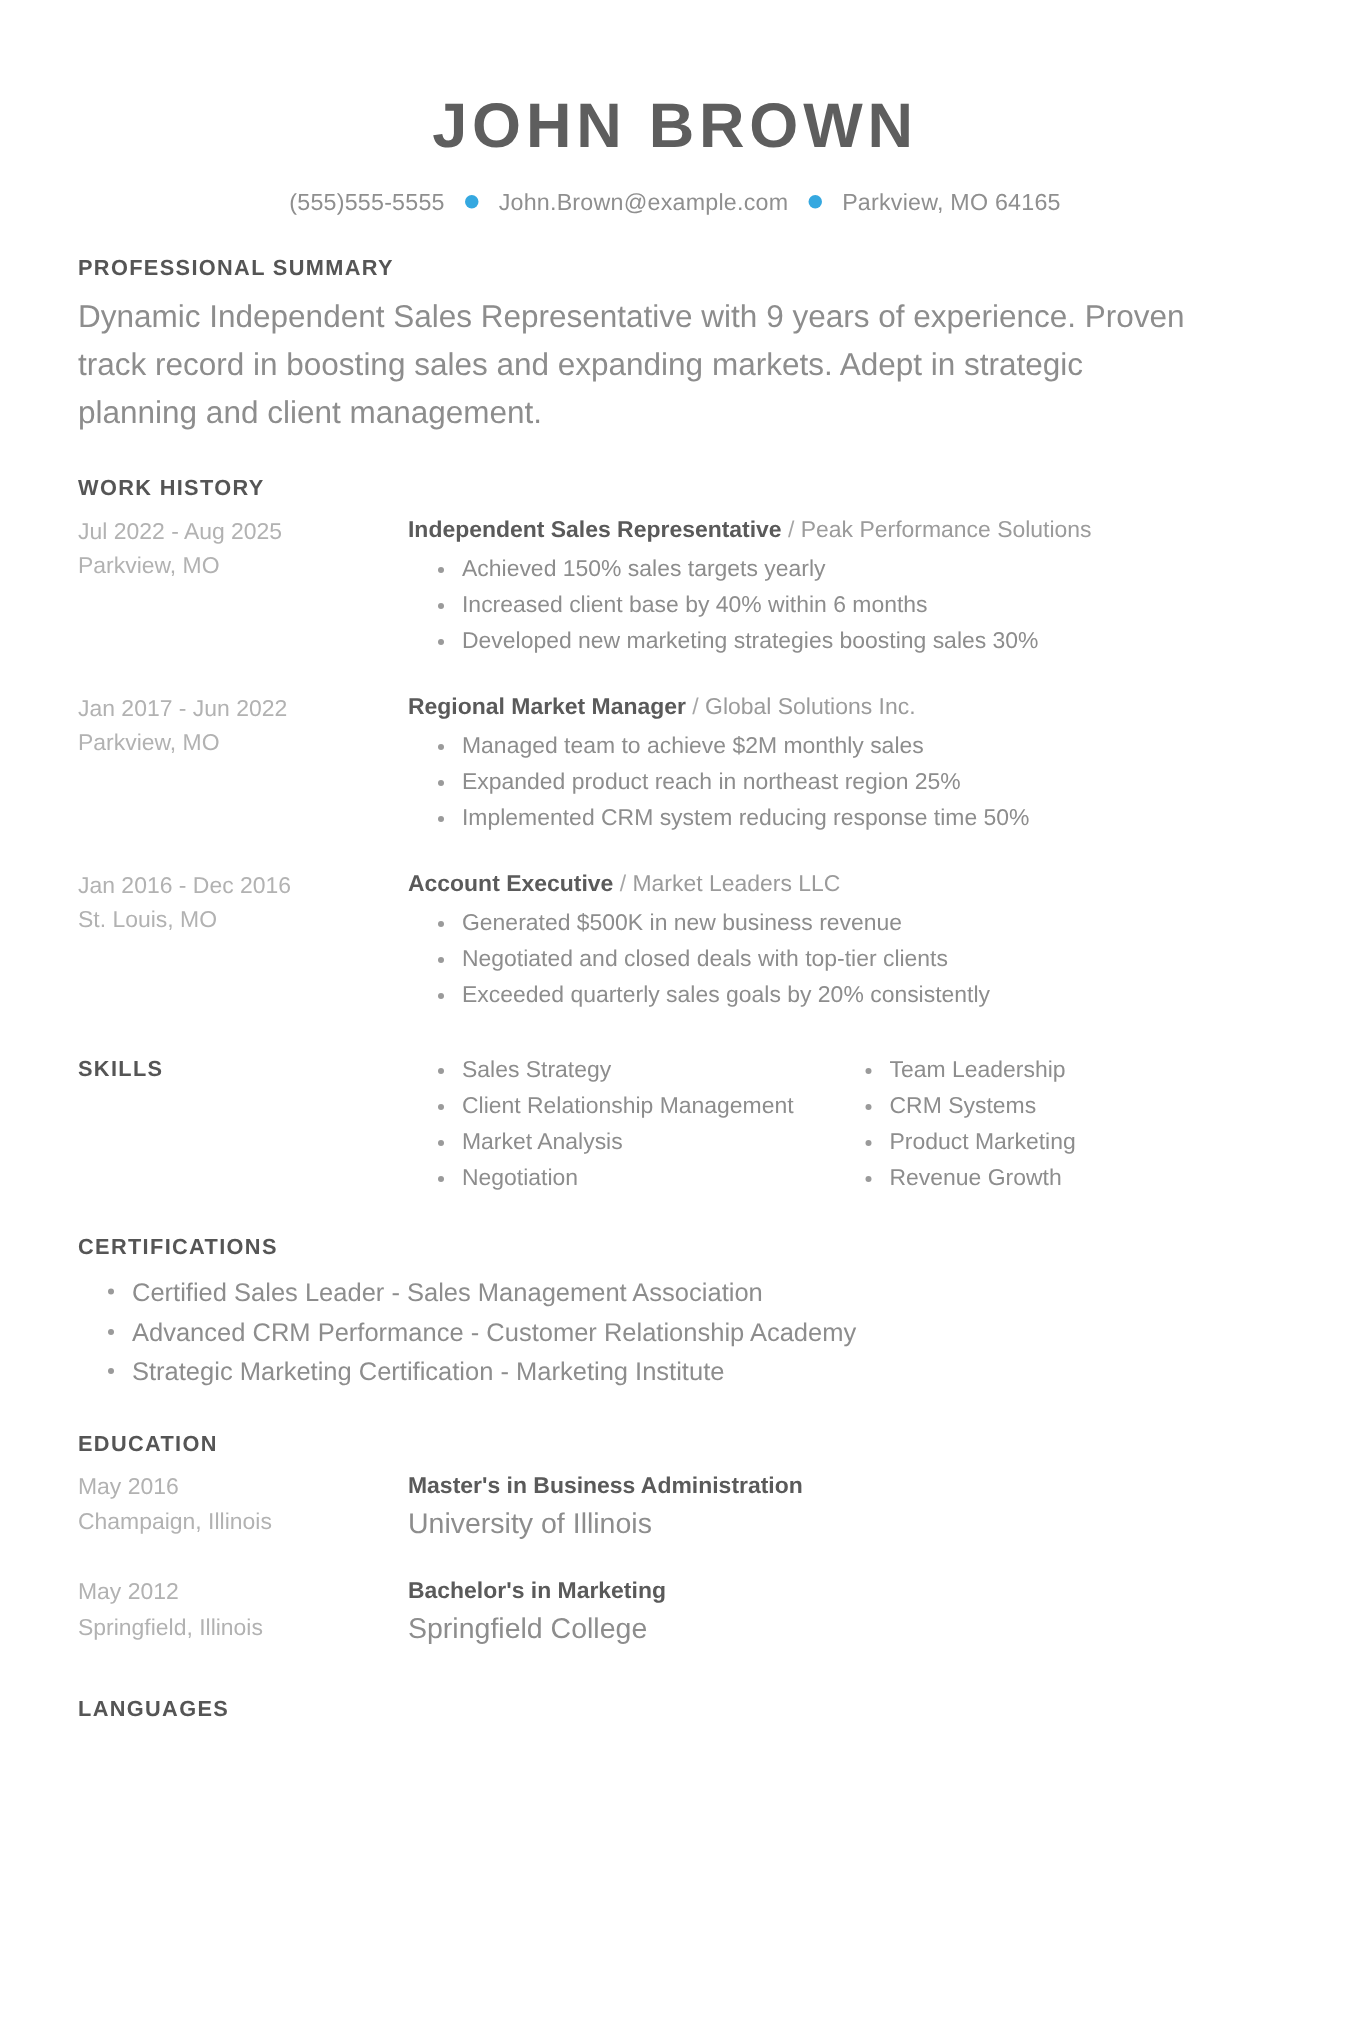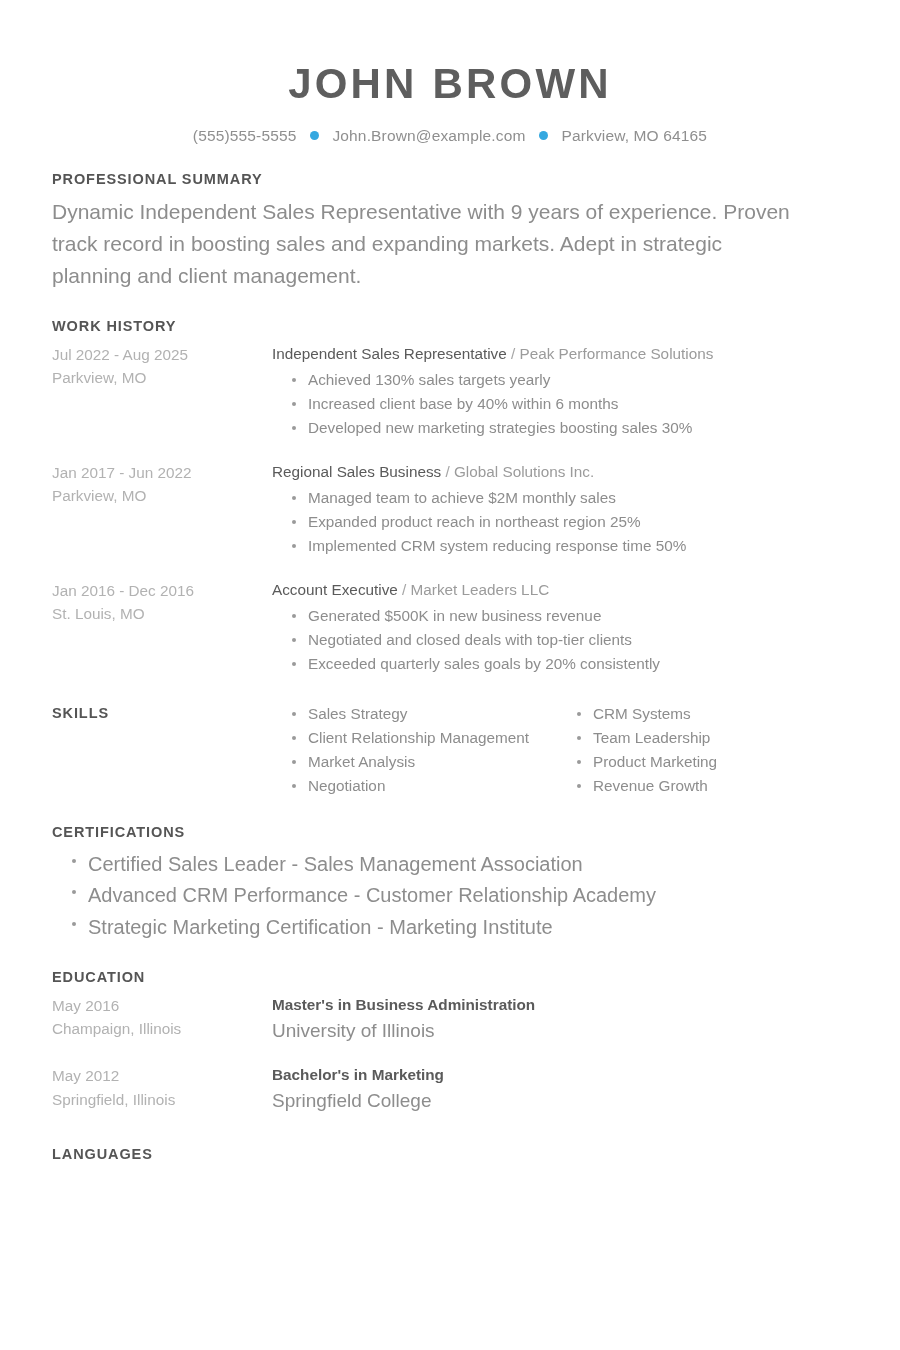--- a/index.html
+++ b/index.html
@@ -98,21 +98,21 @@
   }
   .entry:last-child { margin-bottom: 0; }
 
   .job-heading {
     font-size: 15.3px;
     line-height: 1.5;
     color: #9b9b9b;
     margin: 0;
   }
   .job-title {
-    font-weight: normal;
+    font-weight: bold;
     color: #5a5a5a;
   }
   .job-sep { color: #a6a6a6; }
   .job-company { color: #9b9b9b; }
 
   ul.bullets {
     list-style: none;
     margin: 2px 0 0 0;
     padding: 0 0 0 20px;
   }
@@ -168,21 +168,21 @@
   }
 
   
   ul.cert-list {
     list-style: none;
     margin: 0;
     padding: 0 0 0 20px;
   }
   ul.cert-list li {
     position: relative;
-    font-size: 20px;
+    font-size: 17px;
     line-height: 1.57;
     color: #8d8d8d;
     padding-left: 16px;
   }
   ul.cert-list li::before {
     content: "";
     position: absolute;
     left: 0;
     top: 10px;
     width: 4px;
@@ -239,35 +239,35 @@
         <div>Jul 2022 - Aug 2025</div>
         <div>Parkview, MO</div>
       </div>
       <div class="col-right">
         <p class="job-heading">
           <span class="job-title">Independent Sales Representative</span>
           <span class="job-sep">/</span>
           <span class="job-company">Peak Performance Solutions</span>
         </p>
         <ul class="bullets">
-          <li>Achieved 130% sales targets yearly</li>
+          <li>Achieved 150% sales targets yearly</li>
           <li>Increased client base by 40% within 6 months</li>
           <li>Developed new marketing strategies boosting sales 30%</li>
         </ul>
       </div>
     </div>
 
     <div class="row entry">
       <div class="col-left">
         <div>Jan 2017 - Jun 2022</div>
         <div>Parkview, MO</div>
       </div>
       <div class="col-right">
         <p class="job-heading">
-          <span class="job-title">Regional Sales Business</span>
+          <span class="job-title">Regional Market Manager</span>
           <span class="job-sep">/</span>
           <span class="job-company">Global Solutions Inc.</span>
         </p>
         <ul class="bullets">
           <li>Managed team to achieve $2M monthly sales</li>
           <li>Expanded product reach in northeast region 25%</li>
           <li>Implemented CRM system reducing response time 50%</li>
         </ul>
       </div>
     </div>
@@ -301,22 +301,22 @@
         <div class="skills-col">
           <ul>
             <li>Sales Strategy</li>
             <li>Client Relationship Management</li>
             <li>Market Analysis</li>
             <li>Negotiation</li>
           </ul>
         </div>
         <div class="skills-col">
           <ul>
+            <li>Team Leadership</li>
             <li>CRM Systems</li>
-            <li>Team Leadership</li>
             <li>Product Marketing</li>
             <li>Revenue Growth</li>
           </ul>
         </div>
       </div>
     </div>
   </div>
 
   <div class="section">
     <h2 class="section-title">CERTIFICATIONS</h2>

